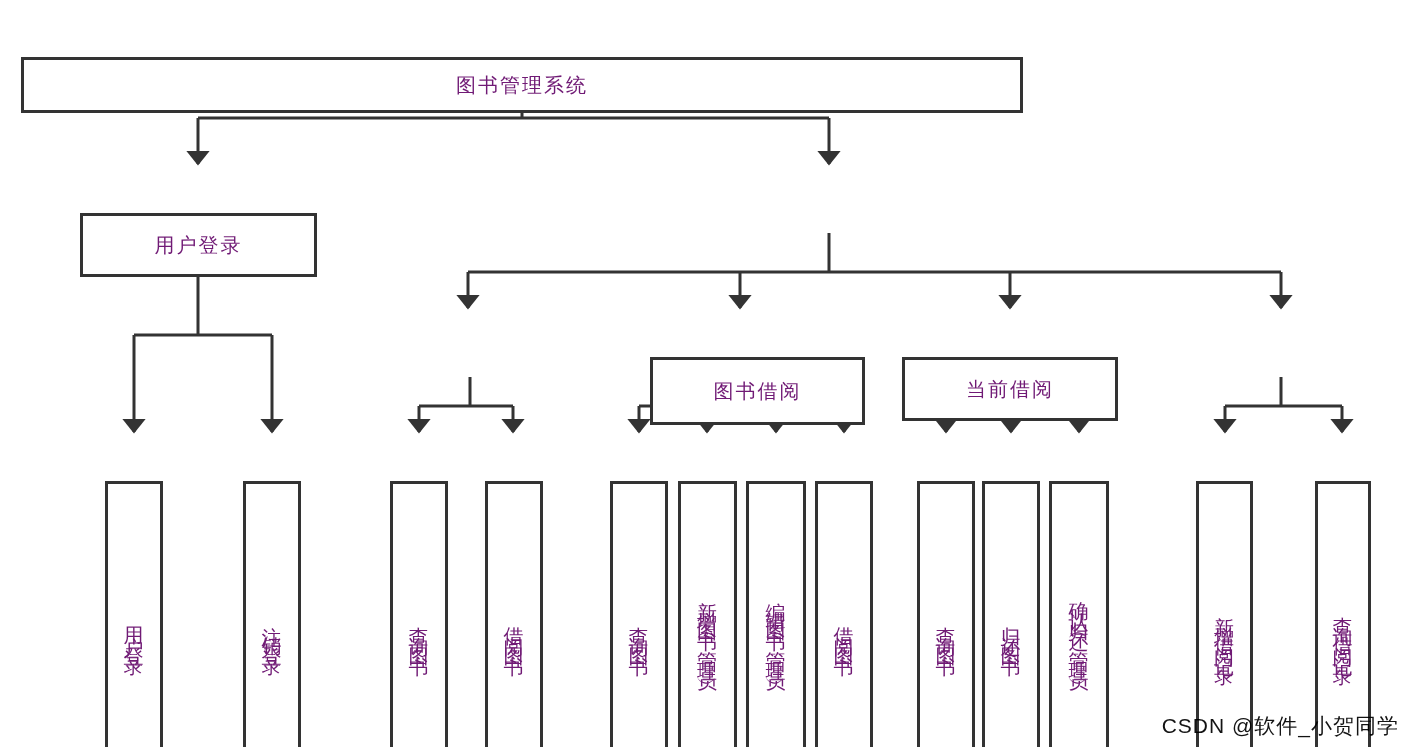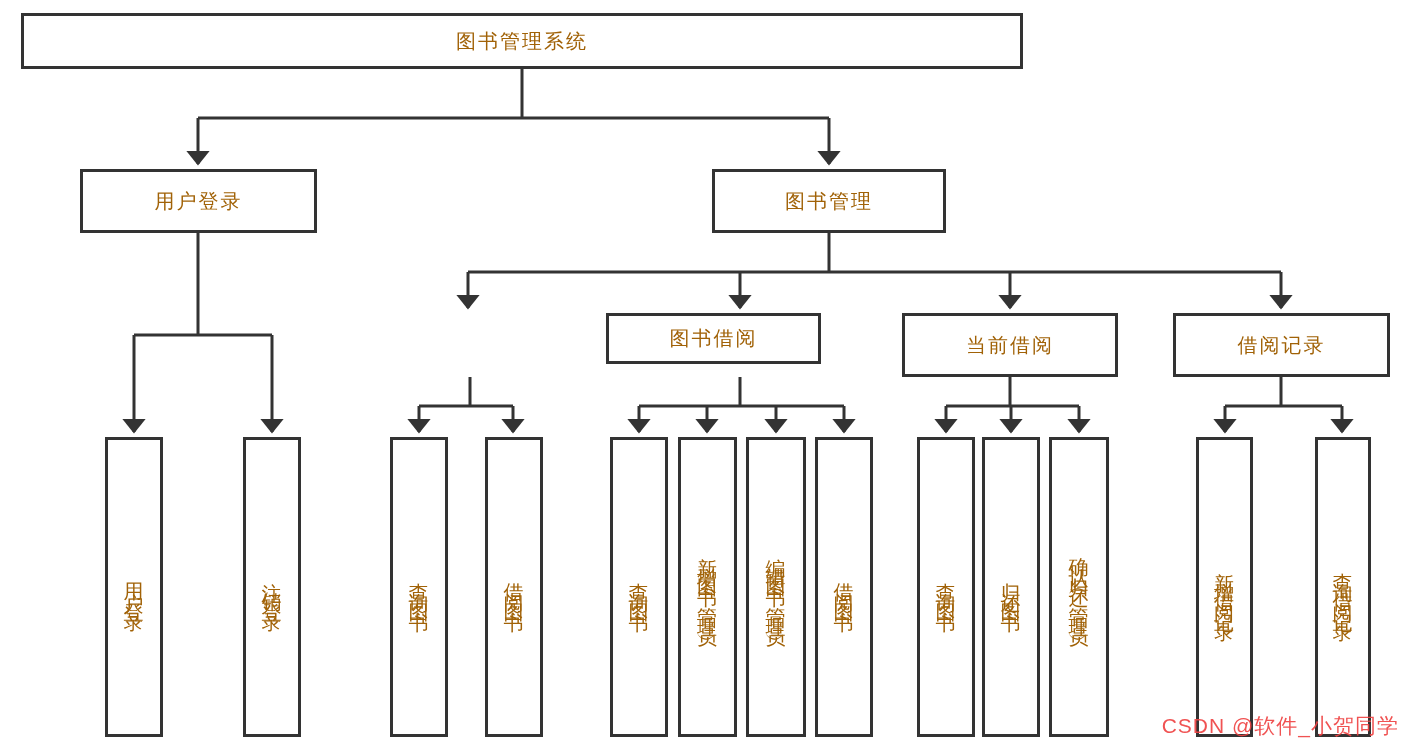--- a/index.html
+++ b/index.html
@@ -22,42 +22,43 @@
   }
   .connectors .wire { stroke: #333333; stroke-width: 3; fill: none; }
 
   .node {
     position: absolute;
     background: #ffffff;
     border: 3px solid #333333;
     display: flex;
     align-items: center;
     justify-content: center;
-    color: #a16207;
+    color: #701a75;
     z-index: 2;
+    margin-top: 44px;
   }
   .h-node span {
     font-size: 20px;
     letter-spacing: 2px;
     white-space: nowrap;
   }
   .v-node span {
     writing-mode: vertical-rl;
     text-orientation: mixed;
     font-size: 20px;
     letter-spacing: 10px;
     line-height: 1;
   }
 
   .watermark {
     position: absolute;
     right: 6px;
     bottom: 7px;
     font-size: 21px;
-    color: #ef4444;
+    color: #000000;
     opacity: 0.92;
     z-index: 5;
     white-space: nowrap;
     letter-spacing: 1px;
   }
 </style>
 </head>
 <body>
 
 <div class="canvas">
@@ -101,32 +102,26 @@
     </g>
   </svg>
 
   <div class="node h-node" style="left:21px; top:13px; width:1002px; height:56px;">
     <span>图书管理系统</span>
   </div>
 
   <div class="node h-node" style="left:80px; top:169px; width:237px; height:64px;">
     <span>用户登录</span>
   </div>
-  <div class="node h-node" style="left:712px; top:169px; width:234px; height:64px;">
-    <span>图书管理</span>
-  </div>
 
-  <div class="node h-node" style="left:606px; top:313px; width:215px; height:51px;">
+  <div class="node h-node" style="left:650px; top:313px; width:215px; height:68px;">
     <span>图书借阅</span>
   </div>
   <div class="node h-node" style="left:902px; top:313px; width:216px; height:64px;text-align:center;">
     <span>当前借阅</span>
-  </div>
-  <div class="node h-node" style="left:1173px; top:313px; width:217px; height:64px;">
-    <span>借阅记录</span>
   </div>
 
   <div class="node v-node" style="left:105px; top:437px; width:58px; height:300px;">
     <span>用户登录</span>
   </div>
   <div class="node v-node" style="left:243px; top:437px; width:58px; height:300px;">
     <span>注销登录</span>
   </div>
 
   <div class="node v-node" style="left:390px; top:437px; width:58px; height:300px;">

